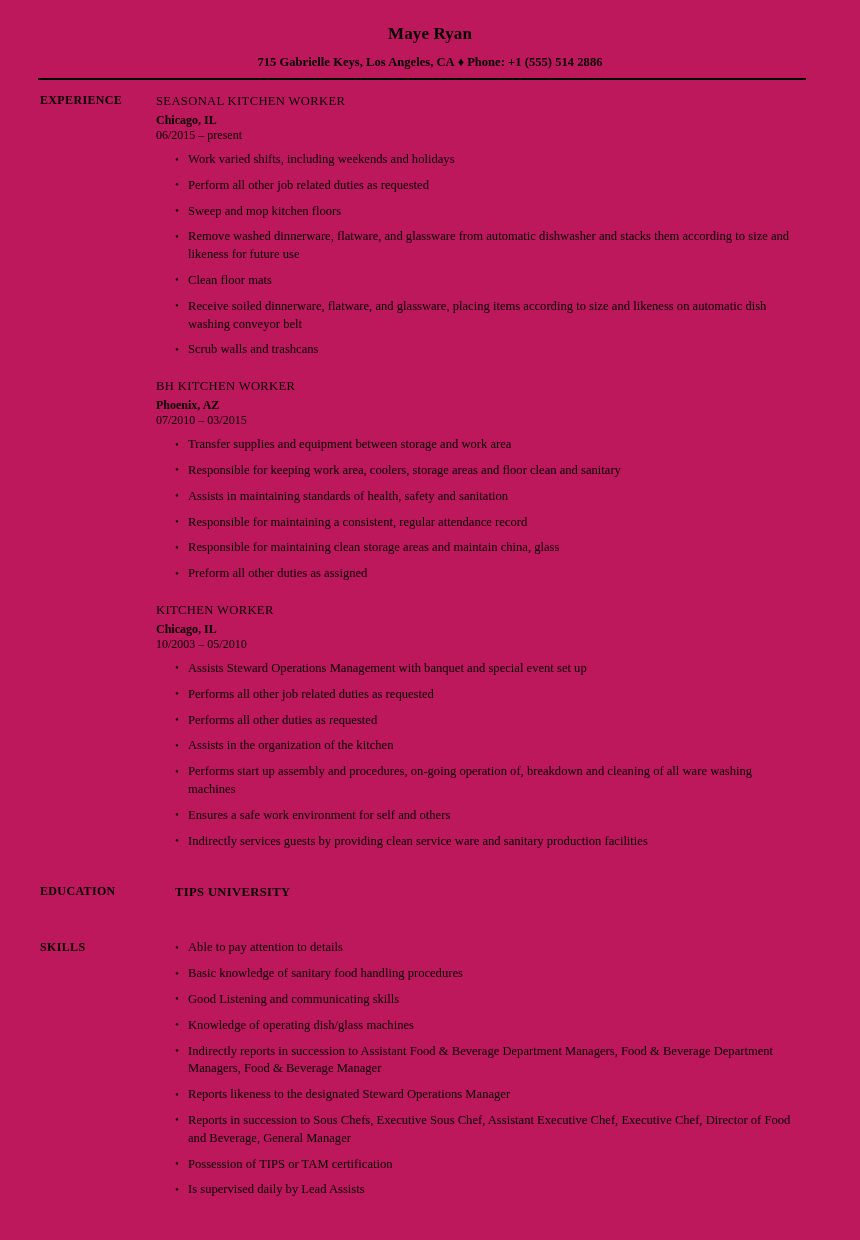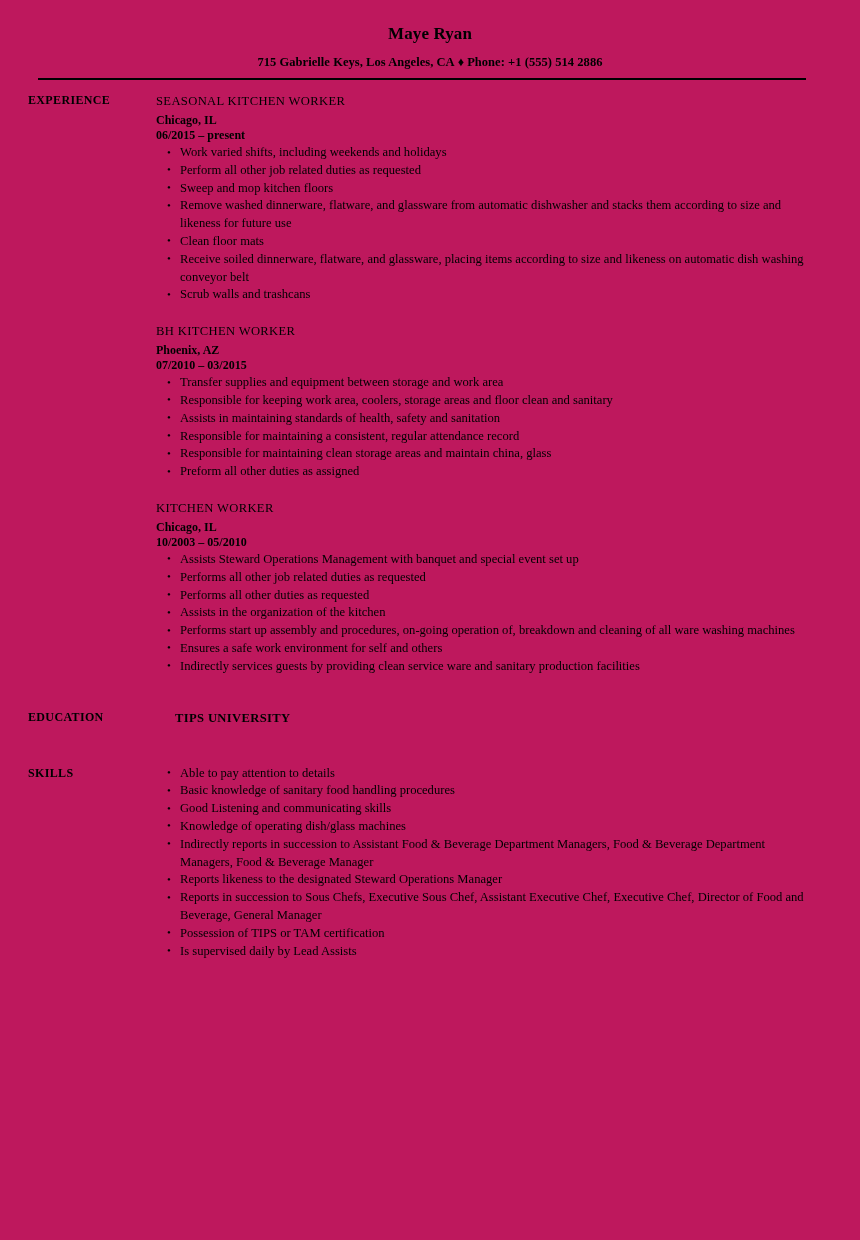--- a/index.html
+++ b/index.html
@@ -57,21 +57,21 @@
   .content {
     position: relative;
     padding-top: 13px;
   }
   .section {
     position: relative;
     display: block;
   }
   .sec-label {
     position: absolute;
-    left: 28px;
+    left: 40px;
     top: 0;
     width: 110px;
     font-size: 12px;
     font-weight: bold;
     letter-spacing: 0.35px;
     line-height: 15px;
   }
   .sec-body {
     margin-left: 156px;
     margin-right: 52px;
@@ -87,37 +87,37 @@
     line-height: 16px;
   }
   .job-loc {
     font-size: 12px;
     font-weight: bold;
     line-height: 15px;
     margin-top: 4px;
   }
   .job-dates {
     font-size: 12px;
-    font-weight: bold;
+    font-weight: normal;
     line-height: 15px;
     margin-top: 0px;
   }
 
   
   ul.bullets {
     list-style: none;
     margin: 1px 0 0 0;
     padding: 0;
   }
   ul.bullets > li {
     position: relative;
     padding-left: 24px;
     font-size: 12.6px;
     line-height: 17.8px;
-    margin: 0;
+    margin: 8px;
   }
   ul.bullets > li::before {
     content: "\2022";
     position: absolute;
     left: 11px;
     top: -0.5px;
     font-size: 11px;
     line-height: 17.8px;
   }
 

